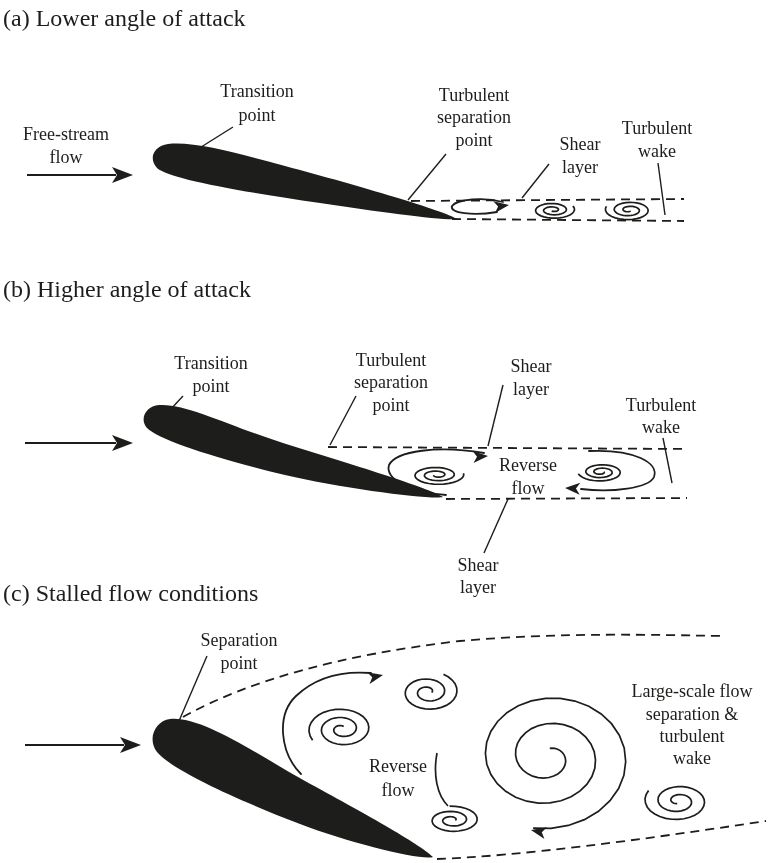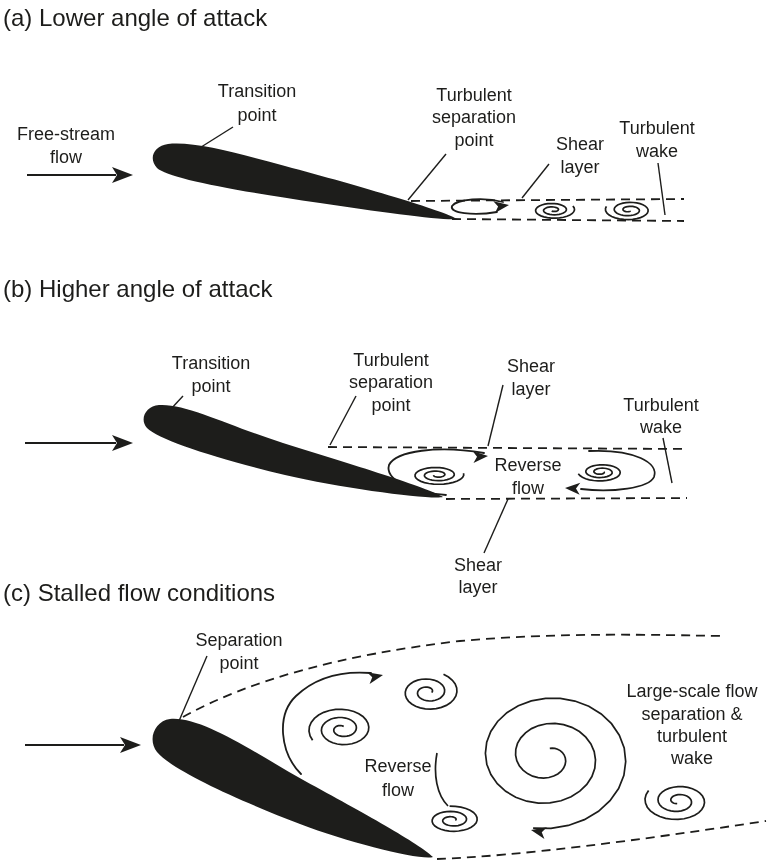--- a/index.html
+++ b/index.html
@@ -1,17 +1,17 @@
 <!DOCTYPE html>
 <html><head>
 <meta charset="utf-8">
 <style>
   html,body{margin:0;padding:0;background:#ffffff;}
   .stage{position:relative;width:768px;height:863px;background:#ffffff;overflow:hidden;
-         font-family:Liberation Sans, sans-serif;}
+         font-family:Liberation Serif, serif;}
   svg{display:block;}
   text{fill:#1d1d1b;}
   .title{font-size:24px;}
   .lbl{font-size:18px;text-anchor:middle;}
   .ink-fill{fill:#1d1d1b;stroke:none;}
   .line{stroke:#1d1d1b;stroke-width:2.2;fill:none;}
   .flow{stroke:#1d1d1b;stroke-width:1.8;fill:none;stroke-linecap:round;}
   .leader{stroke:#1d1d1b;stroke-width:1.4;fill:none;}
   .dash{stroke:#1d1d1b;stroke-width:1.8;fill:none;stroke-dasharray:9 6;}
   .sp{stroke:#1d1d1b;stroke-width:1.7;fill:none;vector-effect:non-scaling-stroke;}

